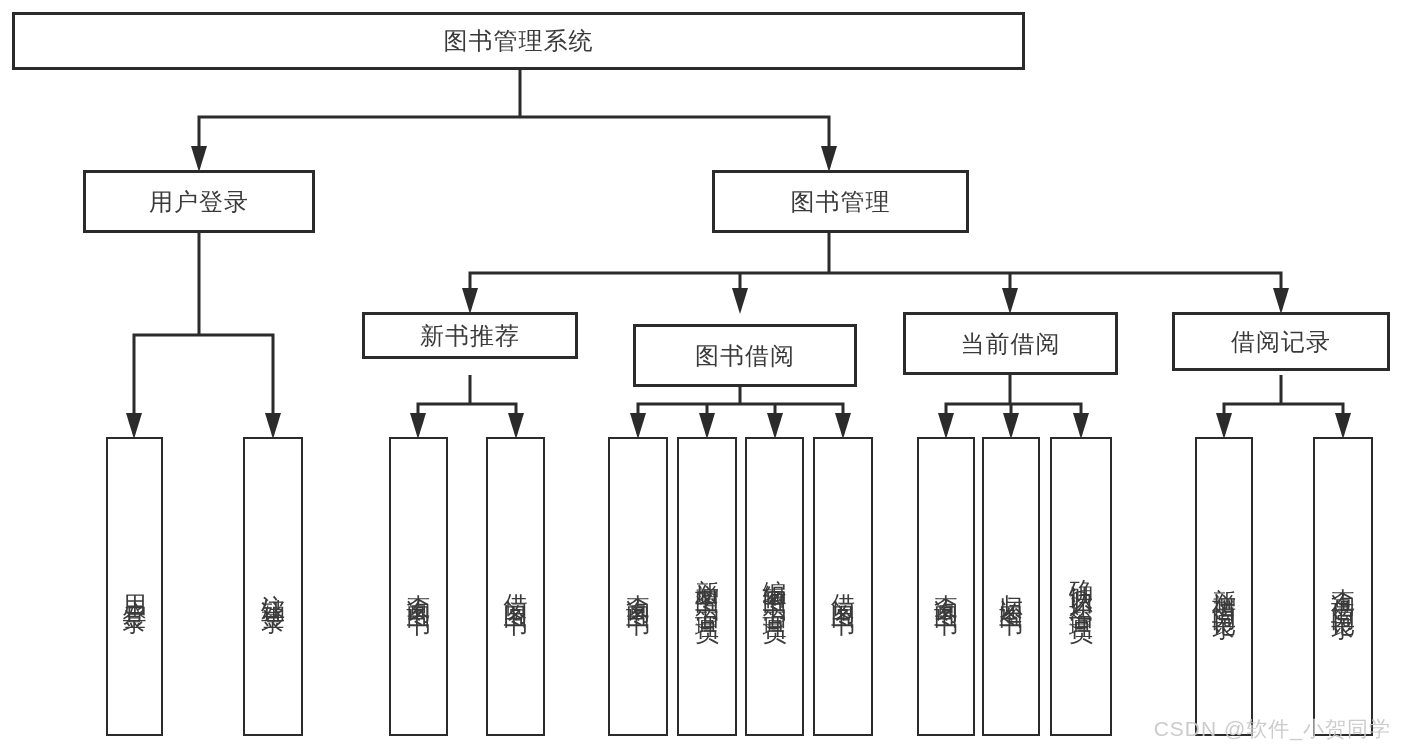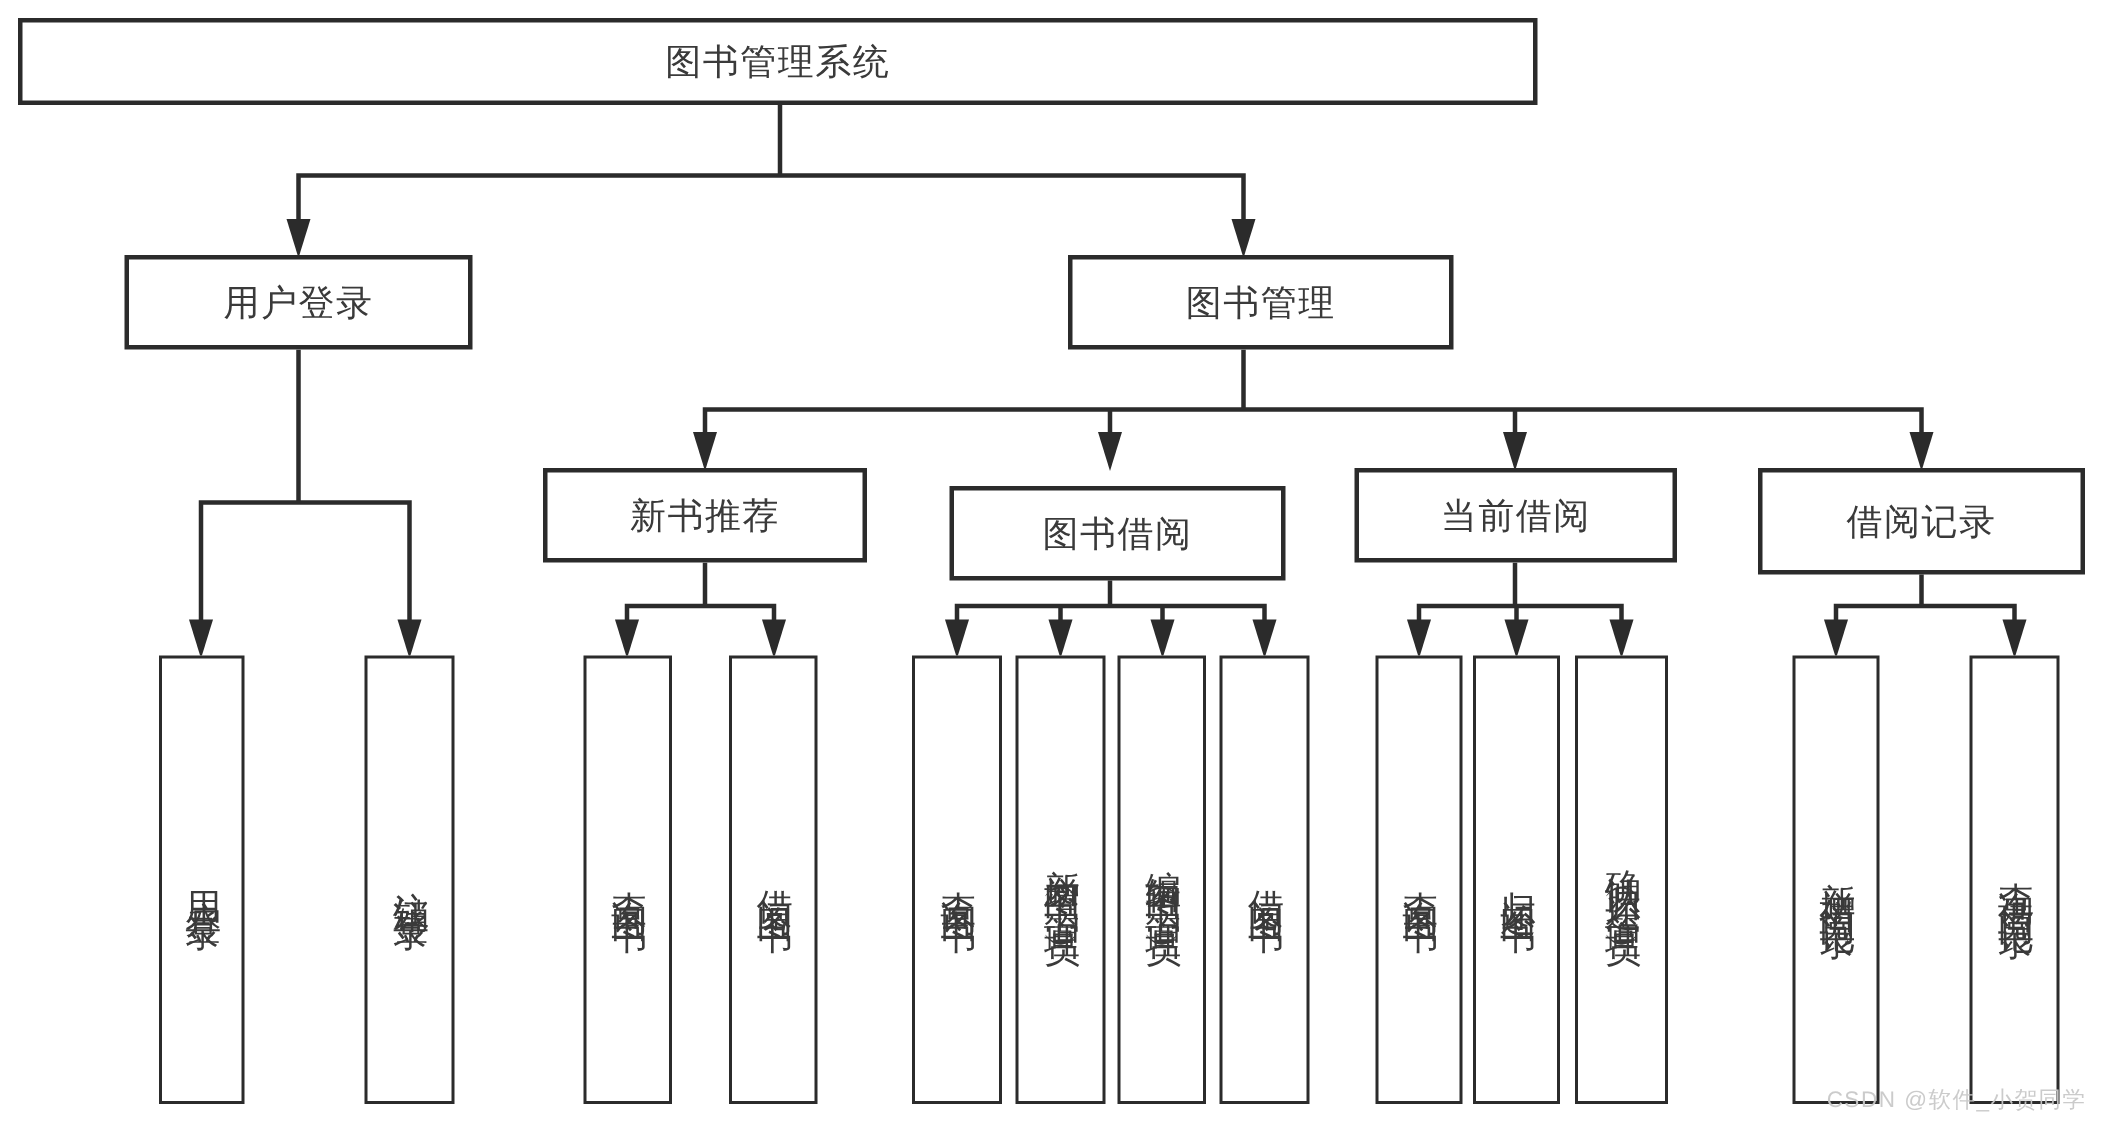--- a/index.html
+++ b/index.html
@@ -14,21 +14,21 @@
     display:flex;align-items:center;justify-content:center;
     font-size:24px;letter-spacing:1px;z-index:2;white-space:nowrap;
   }
   .leaf{border-width:2.5px;}
   .leaf .vtext{
     writing-mode:vertical-rl;text-orientation:mixed;
     letter-spacing:6px;line-height:1;white-space:normal;
   }
   .watermark{
     position:absolute;right:14px;bottom:4px;z-index:5;
-    color:#c9c9c9;opacity:0.95;font-size:15px;letter-spacing:1px;
+    color:#c9c9c9;opacity:0.95;font-size:21px;letter-spacing:1px;
   }
 </style>
 </head>
 <body>
 
 <div class="canvas">
 
   <svg class="connectors" width="1405" height="747" viewBox="0 0 1405 747">
 
     <path d="M520 70 V117 M199 148 V117 H829 V148
@@ -70,30 +70,30 @@
     <span>图书管理系统</span>
   </div>
 
   <div class="box" style="left:83px;top:170px;width:232px;height:63px;">
     <span>用户登录</span>
   </div>
   <div class="box" style="left:712px;top:170px;width:257px;height:63px;">
     <span>图书管理</span>
   </div>
 
-  <div class="box" style="left:362px;top:312px;width:216px;height:63px;">
+  <div class="box" style="left:362px;top:312px;width:216px;height:47px;">
     <span>新书推荐</span>
   </div>
   <div class="box" style="left:633px;top:324px;width:224px;height:63px;">
     <span>图书借阅</span>
   </div>
   <div class="box" style="left:903px;top:312px;width:215px;height:63px;justify-content:center;">
     <span>当前借阅</span>
   </div>
-  <div class="box" style="left:1172px;top:312px;width:218px;height:71px;">
+  <div class="box" style="left:1172px;top:312px;width:218px;height:59px;">
     <span>借阅记录</span>
   </div>
 
   <div class="box leaf" style="left:106px;top:437px;width:57px;height:299px;">
     <span class="vtext">用户登录</span>
   </div>
   <div class="box leaf" style="left:243px;top:437px;width:60px;height:299px;">
     <span class="vtext">注销登录</span>
   </div>
 

